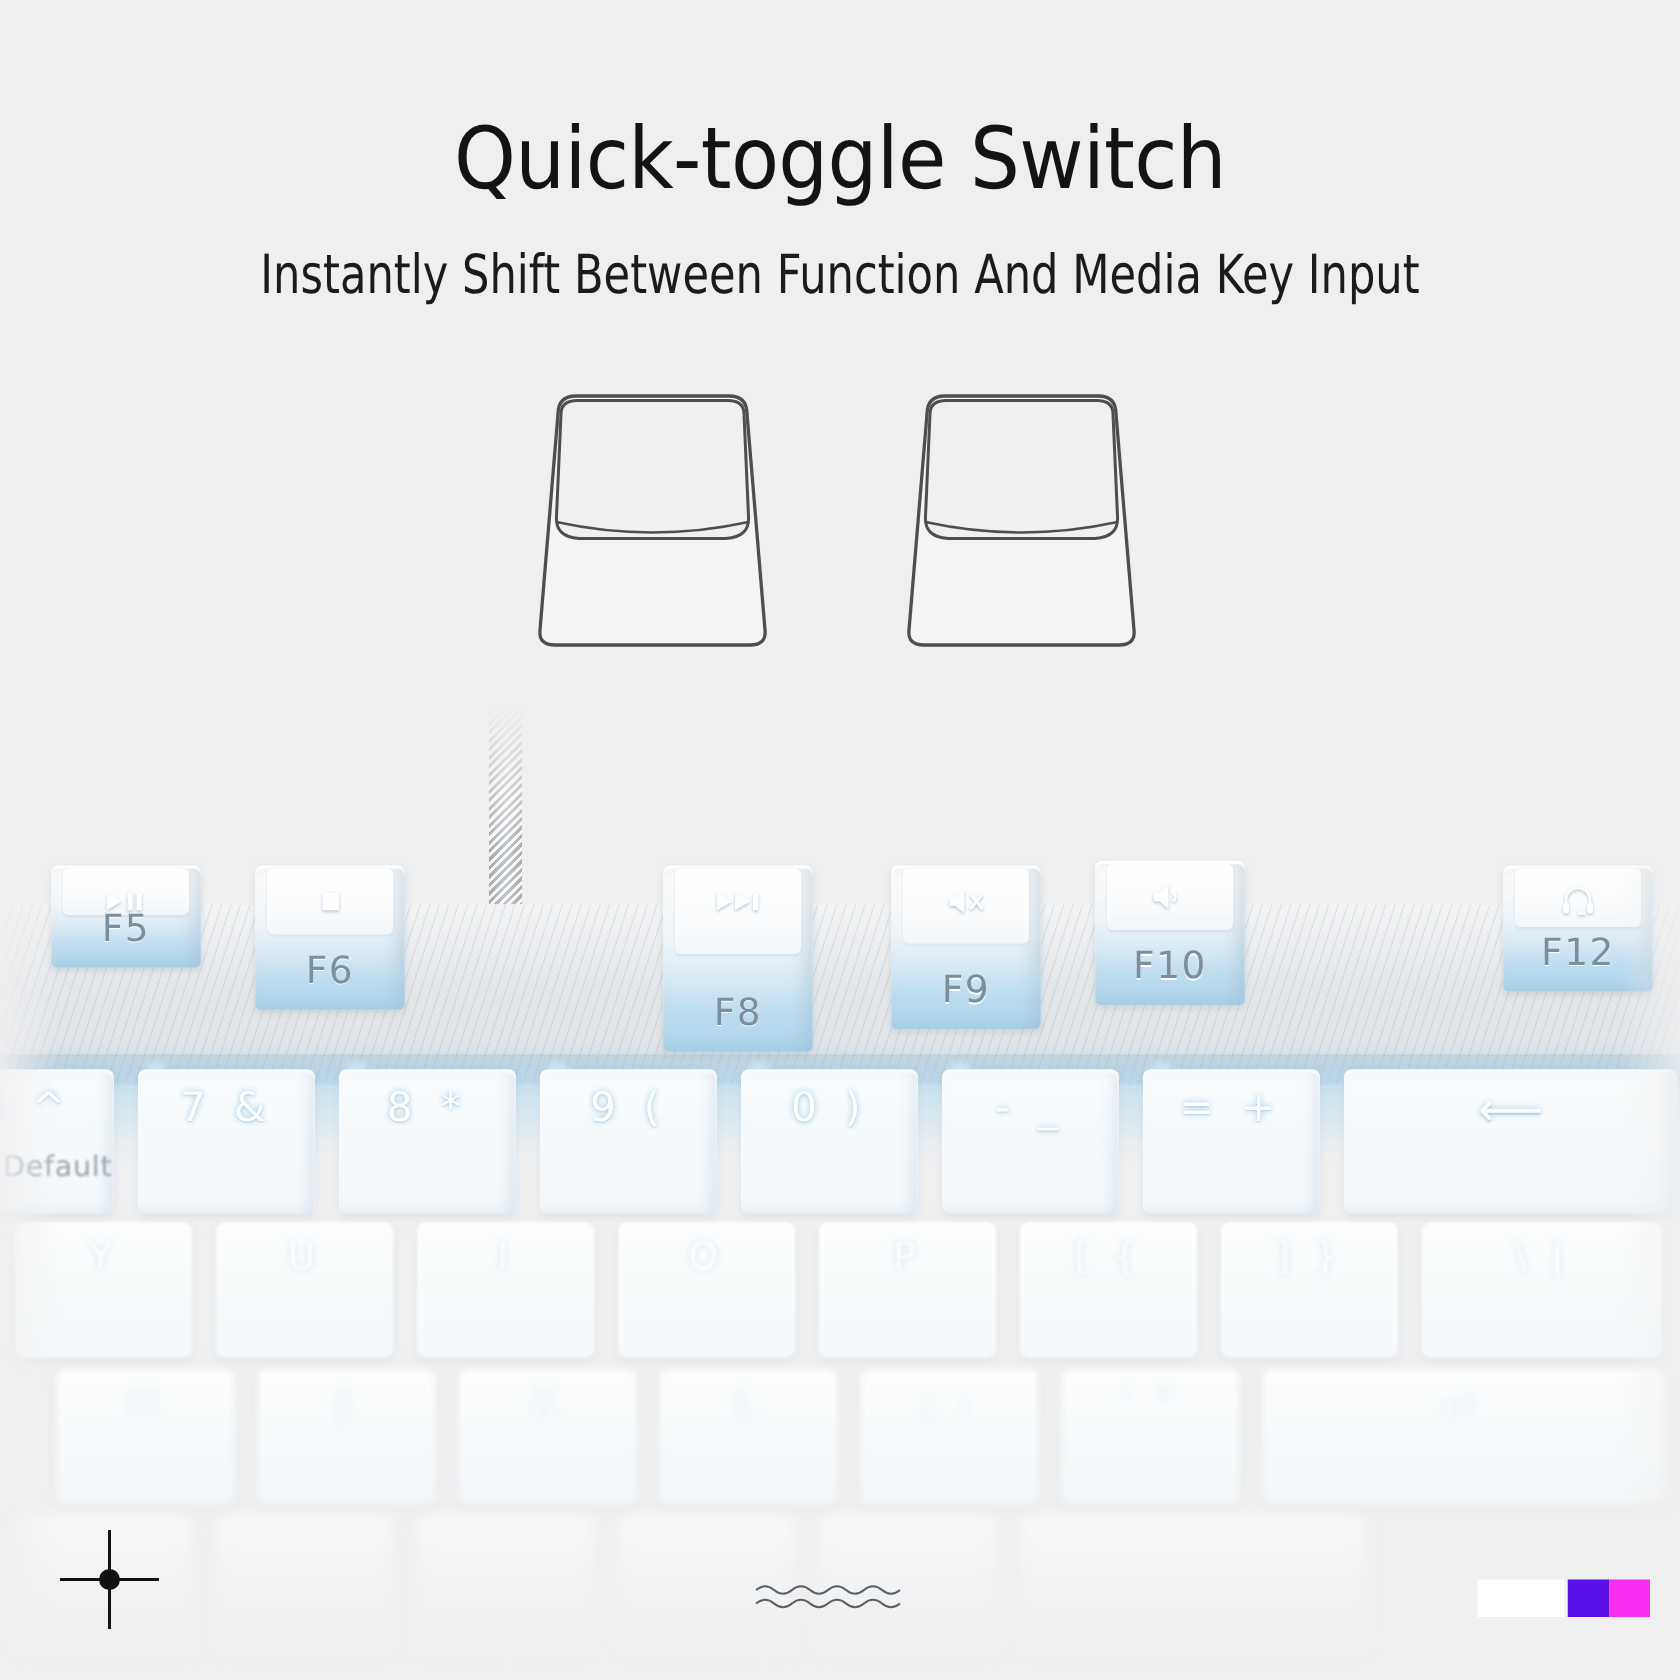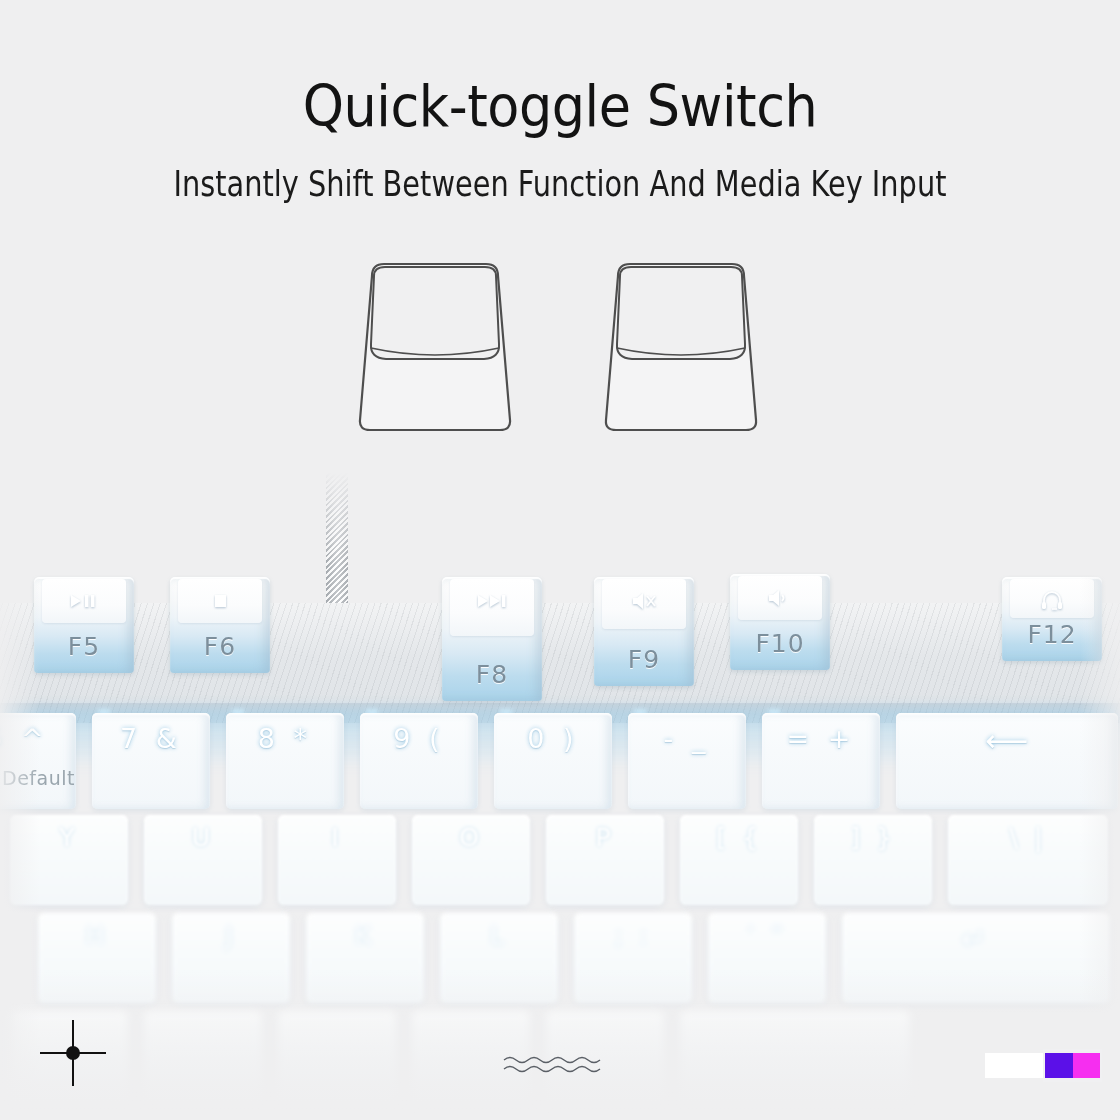--- a/index.html
+++ b/index.html
@@ -211,21 +211,21 @@
         <div class="vbar"></div>
     </div>
   </div>
 
   <div id="kbd">
     <div class="kb-bg"></div>
     <div class="cable"></div>
     <div class="plate"></div>
     <div class="plate-shadow"></div>
 
-    <div class="fkey" style="left:34px;top:122px;width:100px;height:96px;">
+    <div class="fkey" style="left:34px;top:122px;width:100px;height:68px;">
       <div class="ktop"></div>
       <div class="kicon">
         <svg width="26" height="12" viewBox="0 0 26 12">
             <polygon points="0,0 10,6 0,12" fill="#fff"></polygon>
             <rect x="14" y="0" width="3.5" height="12" fill="#fff"></rect>
             <rect x="20" y="0" width="3.5" height="12" fill="#fff"></rect>
           </svg>
       </div>
       <div class="klabel">F5</div>
     </div>

